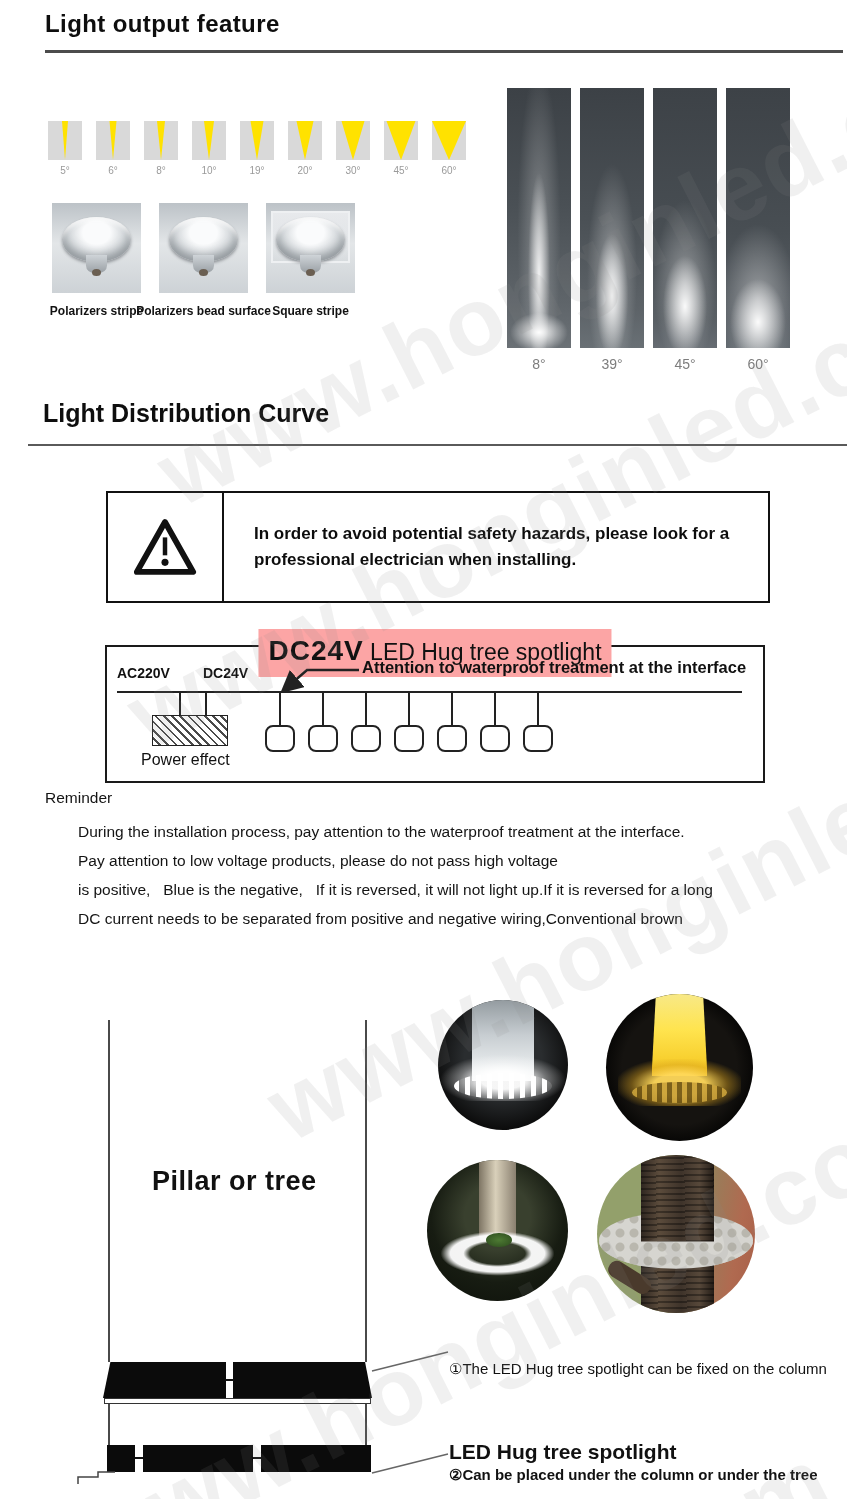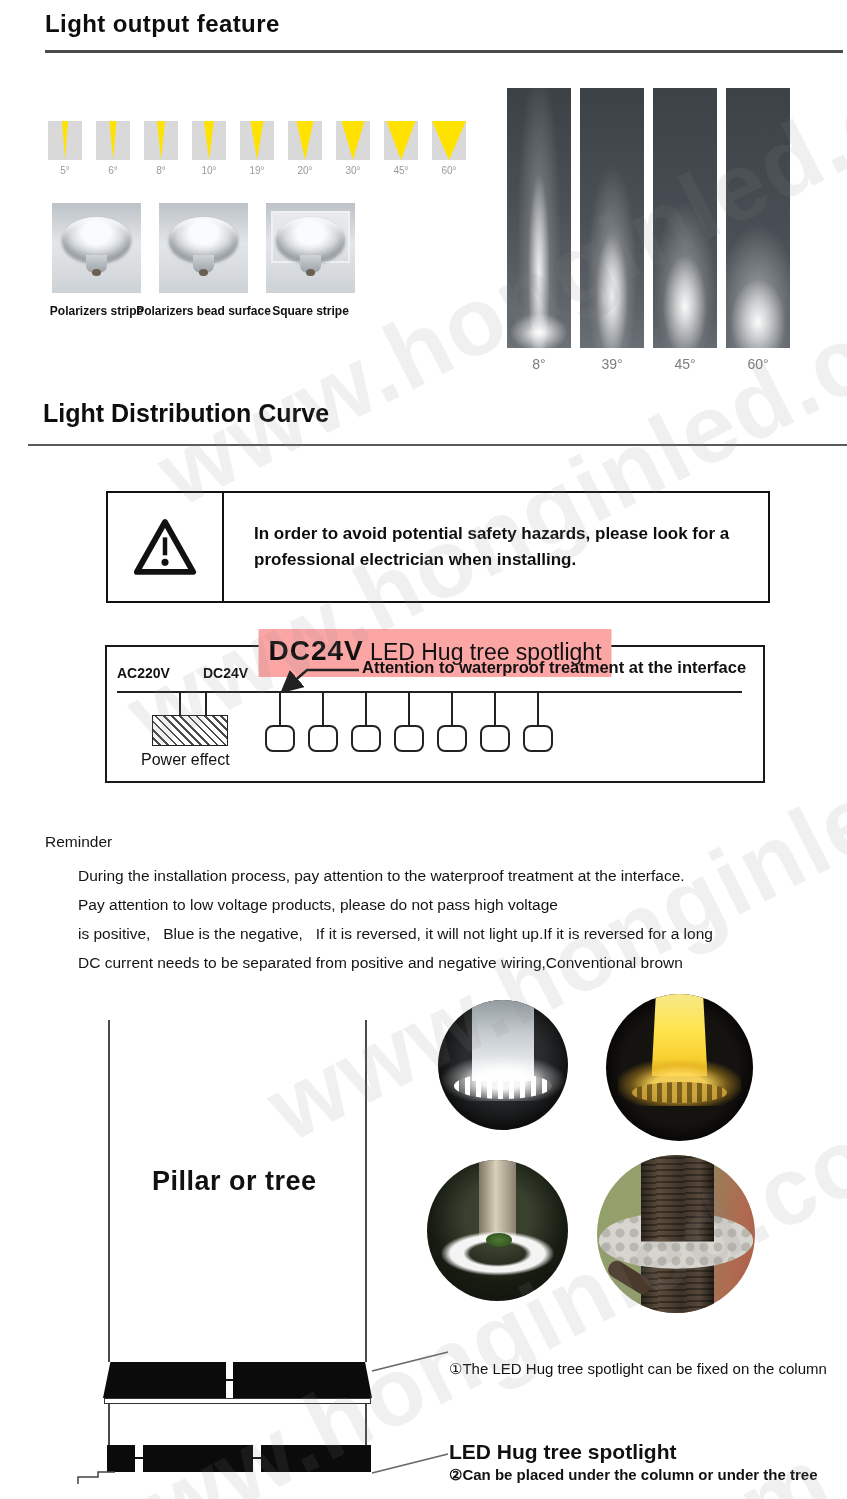--- a/index.html
+++ b/index.html
@@ -79,21 +79,21 @@
   .wire { position:absolute; left:10px; top:44px; width:625px; height:2px; background:#222; }
   .drop { position:absolute; width:2px; background:#222; top:46px; }
   .psbox { position:absolute; left:45px; top:68px; width:76px; height:31px; border:1.5px solid #222;
            background:repeating-linear-gradient(45deg, #ffffff 0 4px, #4a4a4a 4px 5.8px); }
   .pslab { position:absolute; left:34px; top:104px; font-size:16px; font-weight:500; }
   .load { position:absolute; top:78px; width:30px; height:27px; border:2px solid #222; border-radius:8px; background:#fff; }
   .attn { position:absolute; left:255px; top:11px; font-size:16.5px; font-weight:600; }
   .arrow-svg { position:absolute; left:165px; top:16px; }
 
   
-  .reminder { position:absolute; left:45px; top:789px;margin-top:44px; }
+  .reminder { position:absolute; left:45px; top:789px; }
   .rem-title { font-size:15.5px; font-weight:500; color:#141414; }
   .rem-lines { margin-top:10px; }
   .rem-lines p { margin-left:33px; font-size:15.5px; font-weight:500; line-height:29px; color:#141414; white-space:pre-wrap; }
 
   
   .vline { position:absolute; width:1.5px; background:#4a4a4a; }
   .pillar-label { position:absolute; left:152px; top:1166px; font-size:27px; font-weight:600; letter-spacing:.5px; }
   .band { position:absolute; background:#0b0b0b; }
   .conn { position:absolute; height:2px; background:#111; }
   .strip { position:absolute; left:104px; top:1398px; width:267px; height:6px; border:1.5px solid #333; background:#fff; }

